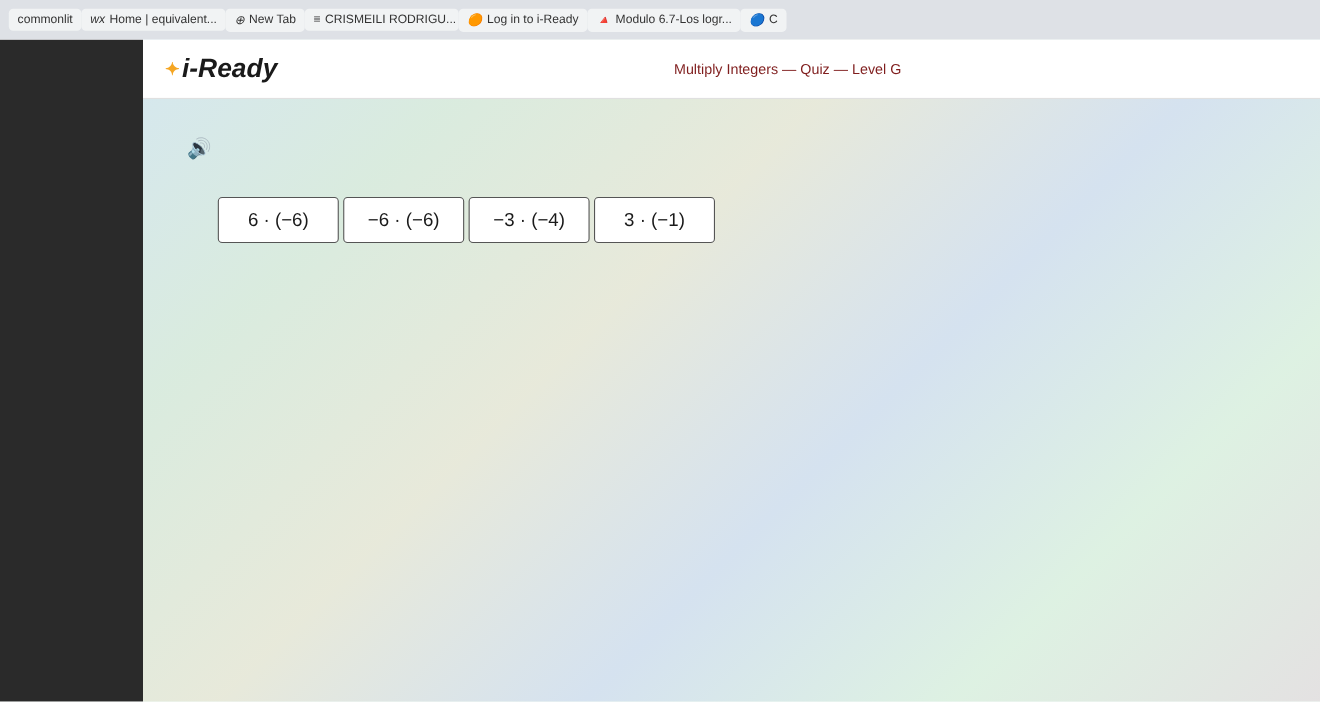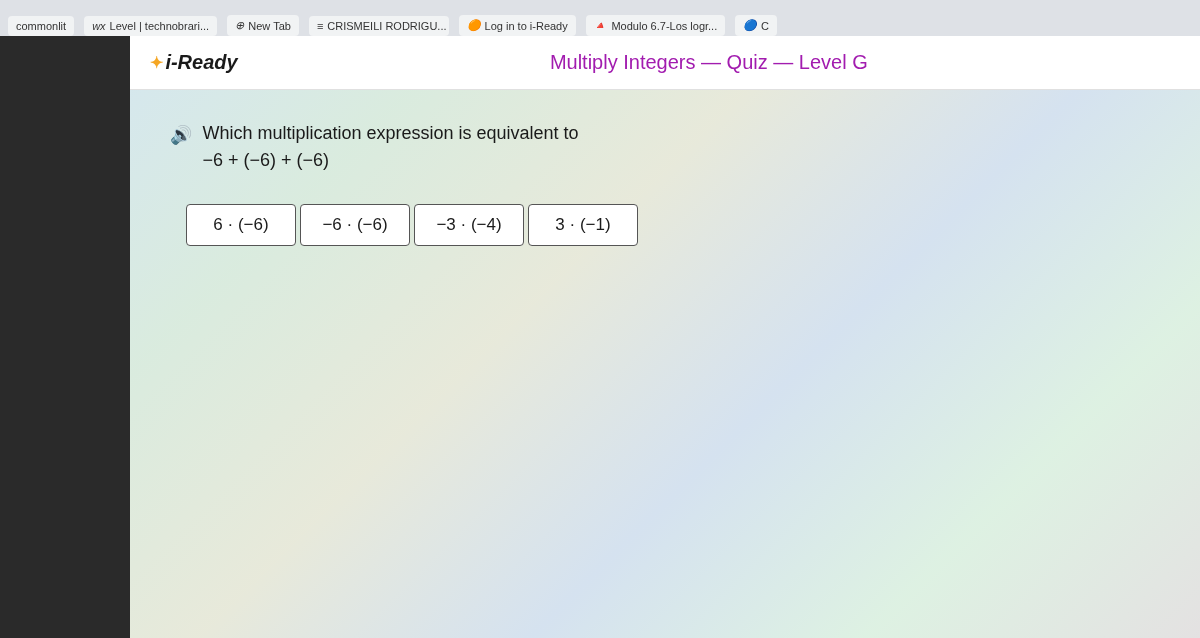--- a/index.html
+++ b/index.html
@@ -12,23 +12,23 @@
       background: #fff;
       display: flex;
       flex-direction: column;
     }
 
     
     .browser-bar {
       background: #dee1e6;
       height: 36px;
       display: flex;
-      align-items: flex-end;
+      align-items: center;
       padding: 0 8px;
-      gap: 10px;
+      gap: 0;
       font-size: 12px;
       color: #333;
       flex-shrink: 0;
     }
 
     .tab-item {
       display: flex;
       align-items: center;
       gap: 4px;
       padding: 4px 8px;
@@ -98,29 +98,29 @@
 
     .logo-star {
       color: #f5a623;
       font-size: 16px;
     }
 
     .iready-text {
       font-style: italic;
       font-weight: bold;
       color: #1a1a1a;
-      font-size: 20px;
+      font-size: 24px;
     }
 
     .header-title {
       flex: 1;
       text-align: center;
-      font-size: 20px;
+      font-size: 13px;
       font-weight: normal;
-      color: #a21caf;
+      color: #7f1d1d;
     }
 
     
     .quiz-area {
       flex: 1;
       padding: 30px 40px;
       position: relative;
     }
 
     .question-container {
@@ -148,21 +148,21 @@
     .question-body {
       font-size: 18px;
       color: #1a1a1a;
     }
 
     .answer-choices {
       display: flex;
       gap: 4px;
       flex-wrap: nowrap;
       margin-top: 10px;
-      margin-left: 16px;
+      margin-left: 28px;
     }
 
     .choice-btn {
       background: #fff;
       border: 1.5px solid #555;
       border-radius: 4px;
       padding: 10px 18px;
       font-size: 17px;
       color: #1a1a1a;
       cursor: pointer;
@@ -173,21 +173,21 @@
   </style>
 </head>
 <body>
 
 <div class="browser-bar">
   <span class="tab-item">
     <span>commonlit</span>
   </span>
   <span class="tab-item">
     <span class="tab-icon">wx</span>
-    <span>Level | technobrari...</span>
+    <span>Home | equivalent...</span>
   </span>
   <span class="tab-item">
     <span class="tab-icon">⊕</span>
     <span>New Tab</span>
   </span>
   <span class="tab-item">
     <span class="tab-icon">≡</span>
     <span>CRISMEILI RODRIGU...</span>
   </span>
   <span class="tab-item">
@@ -216,24 +216,20 @@
         <span class="iready-text">i-Ready</span>
       </div>
       <div class="header-title">Multiply Integers — Quiz — Level G</div>
     </div>
 
     <div class="quiz-area">
       <div class="question-container">
 
         <div class="question-text">
           <span class="speaker-icon">🔊</span>
-          <div class="question-body">
-            <span>Which multiplication expression is equivalent to</span><br>
-            <span>−6 + (−6) + (−6)</span>
-          </div>
         </div>
 
         <div class="answer-choices">
           <button class="choice-btn">6 · (−6)</button>
           <button class="choice-btn">−6 · (−6)</button>
           <button class="choice-btn">−3 · (−4)</button>
           <button class="choice-btn">3 · (−1)</button>
         </div>
 
       </div>

